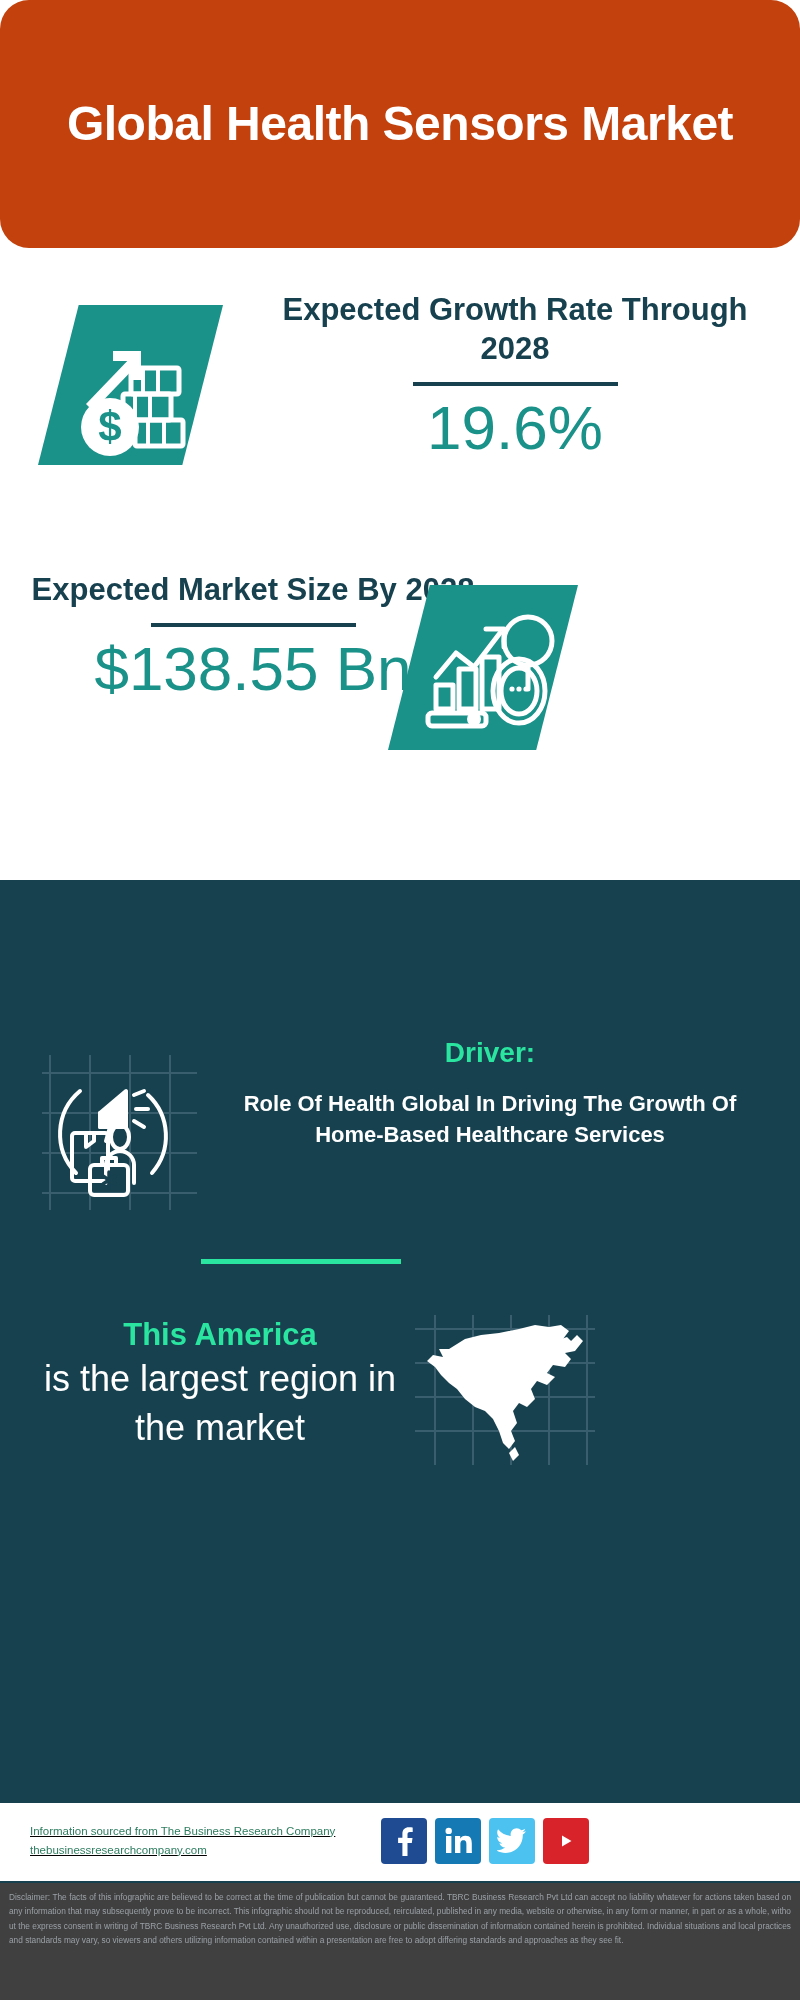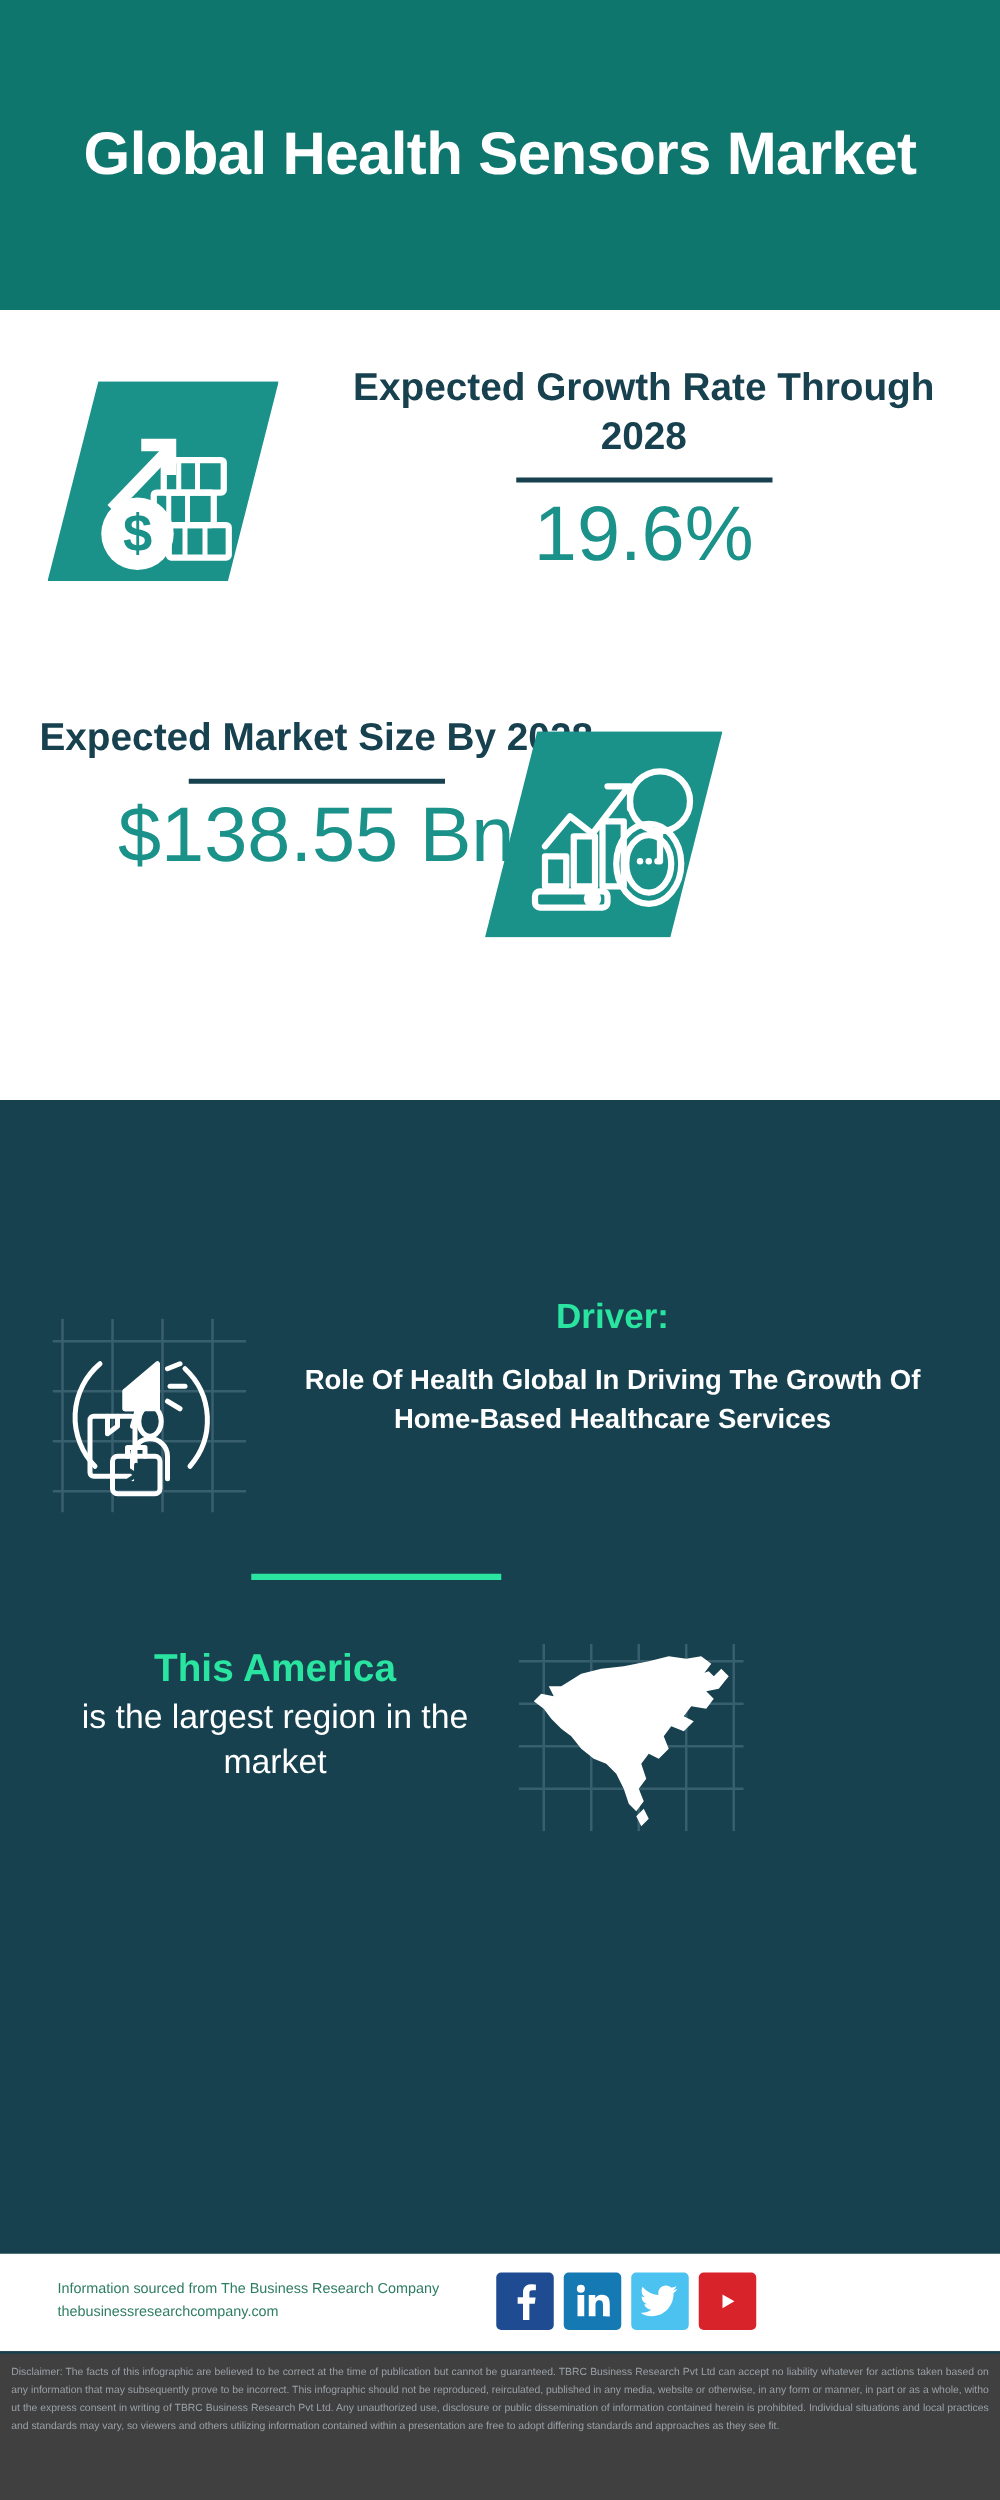--- a/index.html
+++ b/index.html
@@ -8,22 +8,22 @@
     font-family:"Liberation Sans", sans-serif;
     background:#ffffff;
     width:800px; height:2000px;
     position:relative; overflow:hidden;
   }
   .page { position:relative; width:800px; height:2000px; background:#fff; }
 
   
   .header {
     position:absolute; left:0; top:0; width:800px; height:248px;
-    background:#0f766e;
-    display:flex; align-items:center; justify-content:center;
+    background:#c2410c;
+    display:flex; align-items:center; justify-content:center;border-radius:29px;
   }
   .header h1 {
     color:#ffffff; font-size:48px; font-weight:bold; line-height:1.18;
     text-align:center; letter-spacing:-0.5px; width:700px;
   }
 
   
   .stat1 { position:absolute; left:0; top:248px; width:800px; height:300px; }
   .para-icon {
     position:absolute;
@@ -73,31 +73,31 @@
 
   .divider-green {
     position:absolute; left:201px; top:379px; width:200px; height:5px;
     background:#2ae5a0;
   }
 
   
   .region { position:absolute; left:0; top:435px; width:800px; height:200px; }
   .region-txt { position:absolute; left:40px; top:0px; width:360px; text-align:center; }
   .region-name { color:#2ae5a0; font-size:31px; font-weight:bold; line-height:1.3; }
-  .region-sub  { color:#ffffff; font-size:27px; font-weight:normal; line-height:1.34; }
+  .region-sub  { color:#ffffff; font-size:36px; font-weight:normal; line-height:1.34; }
   .region-map { position:absolute; left:415px; top:0px; width:180px; height:150px; }
 
   
   .footer {
     position:absolute; left:0; top:1800px; width:800px; height:78px;
     background:#ffffff;
     border-top:3px solid #17414f;
     display:flex; align-items:center;
   }
-  .footer-text { margin-left:46px; width:345px; }
+  .footer-text { margin-left:30px; width:345px;text-decoration:underline; }
   .footer-text div {
     color:#2e7d60; font-size:11.5px; line-height:1.65;
   }
   .socials { display:flex; gap:8px; margin-left:6px; align-items:center; }
   .soc {
     width:46px; height:46px; border-radius:4px;
     display:flex; align-items:center; justify-content:center;
   }
   .soc svg { display:block; }
   .soc-fb { background:#1e4b91; }

